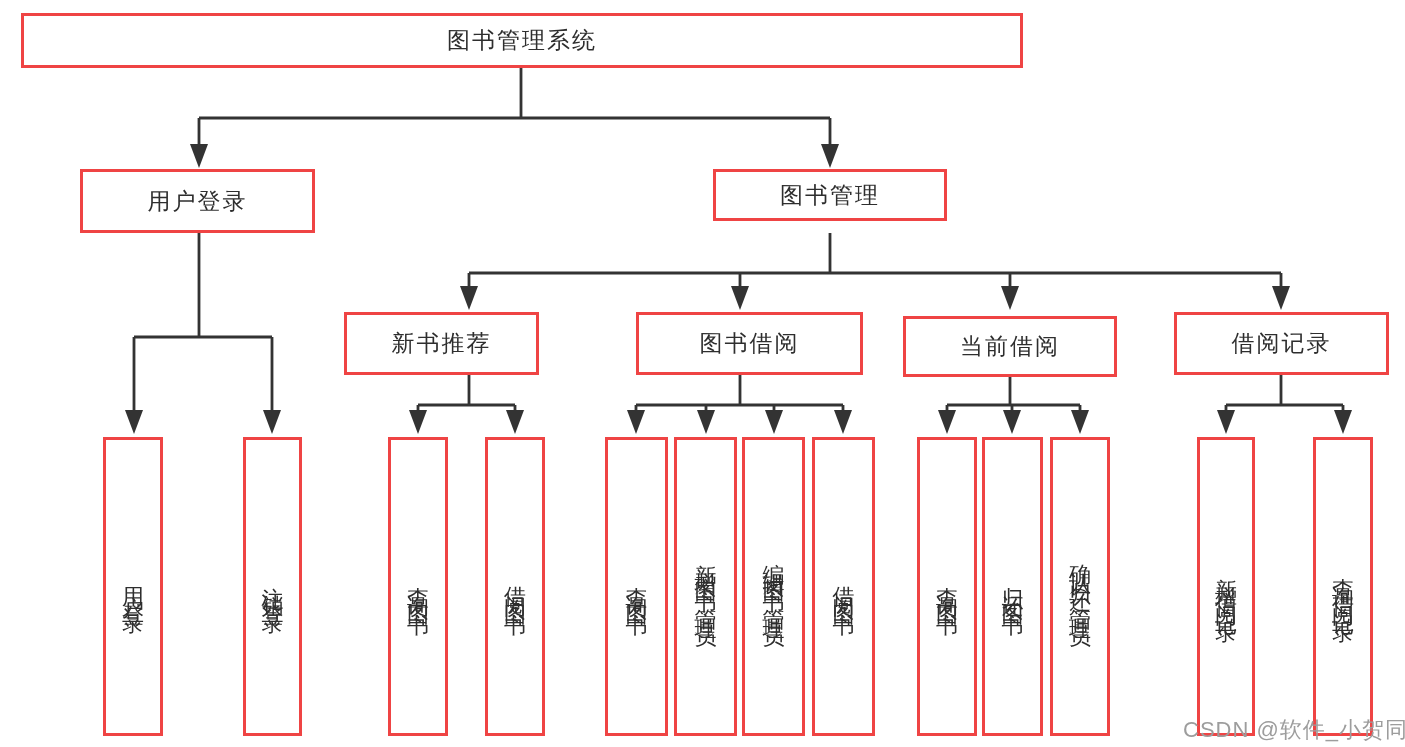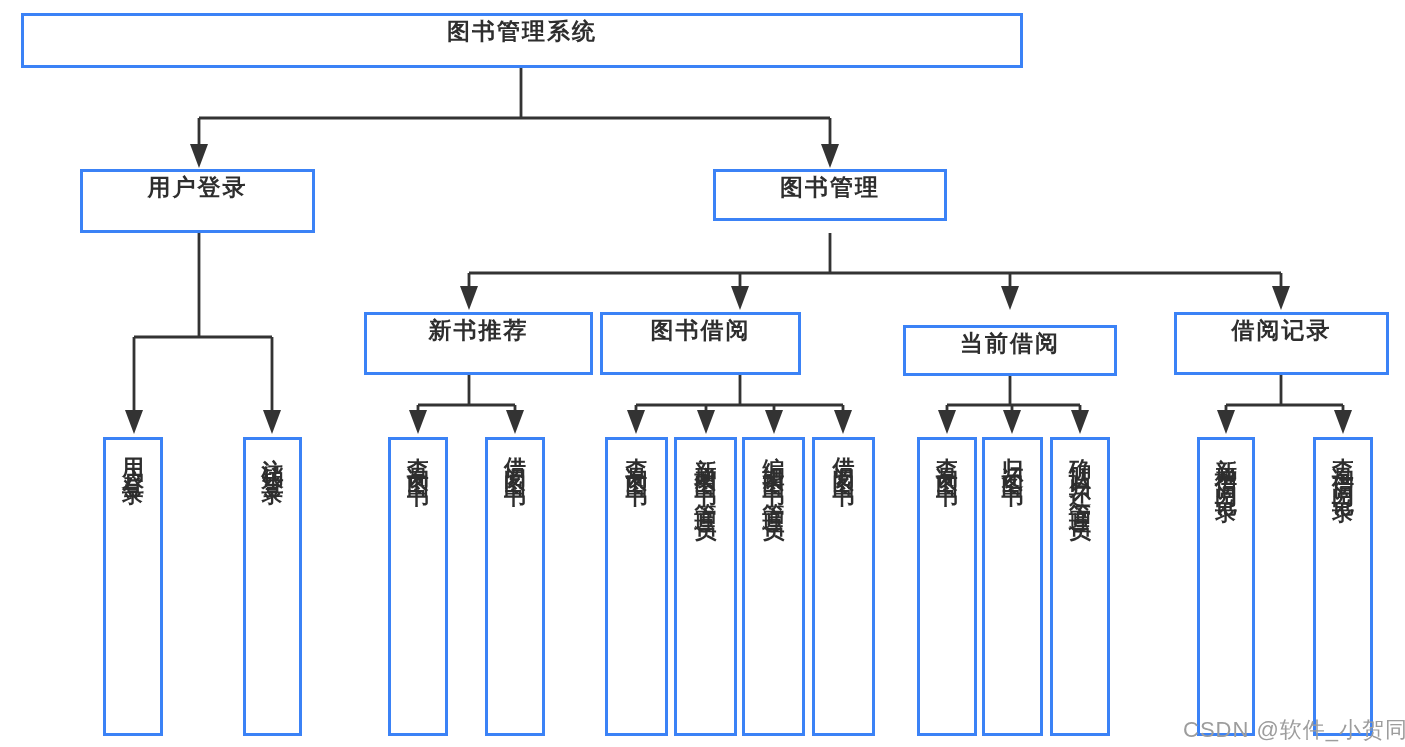--- a/index.html
+++ b/index.html
@@ -5,24 +5,23 @@
   html,body { margin:0; padding:0; background:#ffffff; }
   .canvas {
     position:relative; width:1405px; height:747px;
     background:#ffffff; overflow:hidden;
     font-family:"Liberation Sans", sans-serif;
     color:#2e2e2e;
   }
   svg.connectors { position:absolute; left:0; top:0; width:1405px; height:747px; }
   .box {
     position:absolute; box-sizing:border-box;
-    border:3px solid #3b82f6; background:#ffffff;
-    display:flex; justify-content:center;
+    border:3px solid #ef4444; background:#ffffff;
+    display:flex; align-items:center; justify-content:center;
     z-index:2;
-    font-weight:bold;
   }
   .box.h .lbl { font-size:23px; letter-spacing:2px; white-space:nowrap; }
   .box.v .lbl {
     writing-mode:vertical-rl; text-orientation:mixed;
     font-size:22px; letter-spacing:9px; line-height:1; white-space:nowrap;
   }
   .watermark {
     position:absolute; z-index:3; color:#9d9d9d;
     font-size:22px; letter-spacing:1px; white-space:nowrap;
   }
@@ -100,27 +99,27 @@
     <span class="lbl">图书管理系统</span>
   </div>
 
   <div class="box h" style="left:80px;top:169px;width:235px;height:64px">
     <span class="lbl">用户登录</span>
   </div>
   <div class="box h" style="left:713px;top:169px;width:234px;height:52px">
     <span class="lbl">图书管理</span>
   </div>
 
-  <div class="box h" style="left:364px;top:312px;width:229px;height:63px">
+  <div class="box h" style="left:344px;top:312px;width:195px;height:63px">
     <span class="lbl">新书推荐</span>
   </div>
-  <div class="box h" style="left:600px;top:312px;width:201px;height:63px">
+  <div class="box h" style="left:636px;top:312px;width:227px;height:63px">
     <span class="lbl">图书借阅</span>
   </div>
-  <div class="box h" style="left:903px;top:325px;width:214px;height:51px">
+  <div class="box h" style="left:903px;top:316px;width:214px;height:61px">
     <span class="lbl">当前借阅</span>
   </div>
   <div class="box h" style="left:1174px;top:312px;width:215px;height:63px">
     <span class="lbl">借阅记录</span>
   </div>
 
   <div class="box v" style="left:103px;top:437px;width:60px;height:299px">
     <span class="lbl">用户登录</span>
   </div>
   <div class="box v" style="left:243px;top:437px;width:59px;height:299px">

